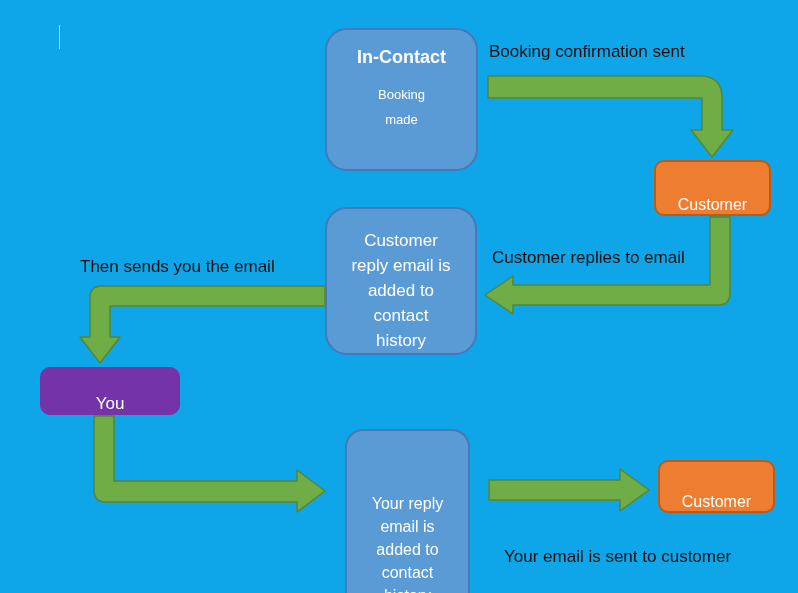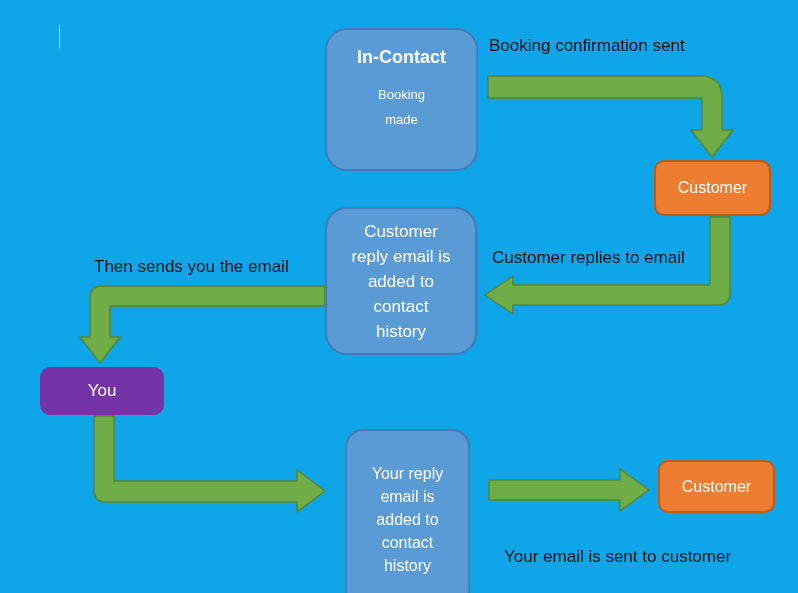--- a/index.html
+++ b/index.html
@@ -25,21 +25,21 @@
     stroke: var(--arrow_green_border, #568735);
     stroke-width: 1.5;
     stroke-linejoin: round;
   }
   .box {
     position: absolute;
     box-sizing: border-box;
     display: flex;
     flex-direction: column;
     align-items: center;
-    justify-content: center;
+    justify-content: flex-end;
     text-align: center;
     color: var(--box_text, #ffffff);
     white-space: pre-line;
   }
   .box-blue {
     background: var(--box_blue, #5B9BD5);
     border: 2px solid var(--box_blue_border, #4579B8);
   }
   .box-orange {
     background: var(--box_orange, #ED7D31);
@@ -74,21 +74,21 @@
   }
   #box-reply-added {
     left: 325px; top: 207px;
     width: 152px; height: 148px;
     border-radius: 22px;
     font-size: 17px;
     line-height: 25px;
   }
   #box-you {
     left: 40px; top: 367px;
-    width: 124px; height: 48px;
+    width: 140px; height: 48px;
     border-radius: 10px;
     font-size: 17px;
   }
   #box-your-reply {
     left: 345px; top: 429px;
     width: 125px; height: 180px;
     border-radius: 18px;
     font-size: 16px;
     line-height: 23px;
   }
@@ -98,23 +98,23 @@
     border-radius: 10px;
     font-size: 16px;
   }
   .flow-label {
     position: absolute;
     color: var(--label_text, #111111);
     font-size: 17px;
     line-height: 23px;
     white-space: pre-line;
   }
-  #label-booking-confirmation { left: 489px; top: 34px; }
+  #label-booking-confirmation { left: 489px; top: 40px; }
   #label-customer-replies     { left: 492px; top: 246px; }
-  #label-then-sends           { left: 94px;  top: 255px; }
+  #label-then-sends           { left: 80px;  top: 255px; }
   #label-you-reply            { left: 104px; top: 513px; }
   #label-email-sent           { left: 504px; top: 530px; margin-top: 15px; }
   #artifact-line {
     position: absolute;
     left: 59px; top: 25px;
     width: 1px; height: 24px;
     background: #cccccc;
   }
 </style>
 </head>

